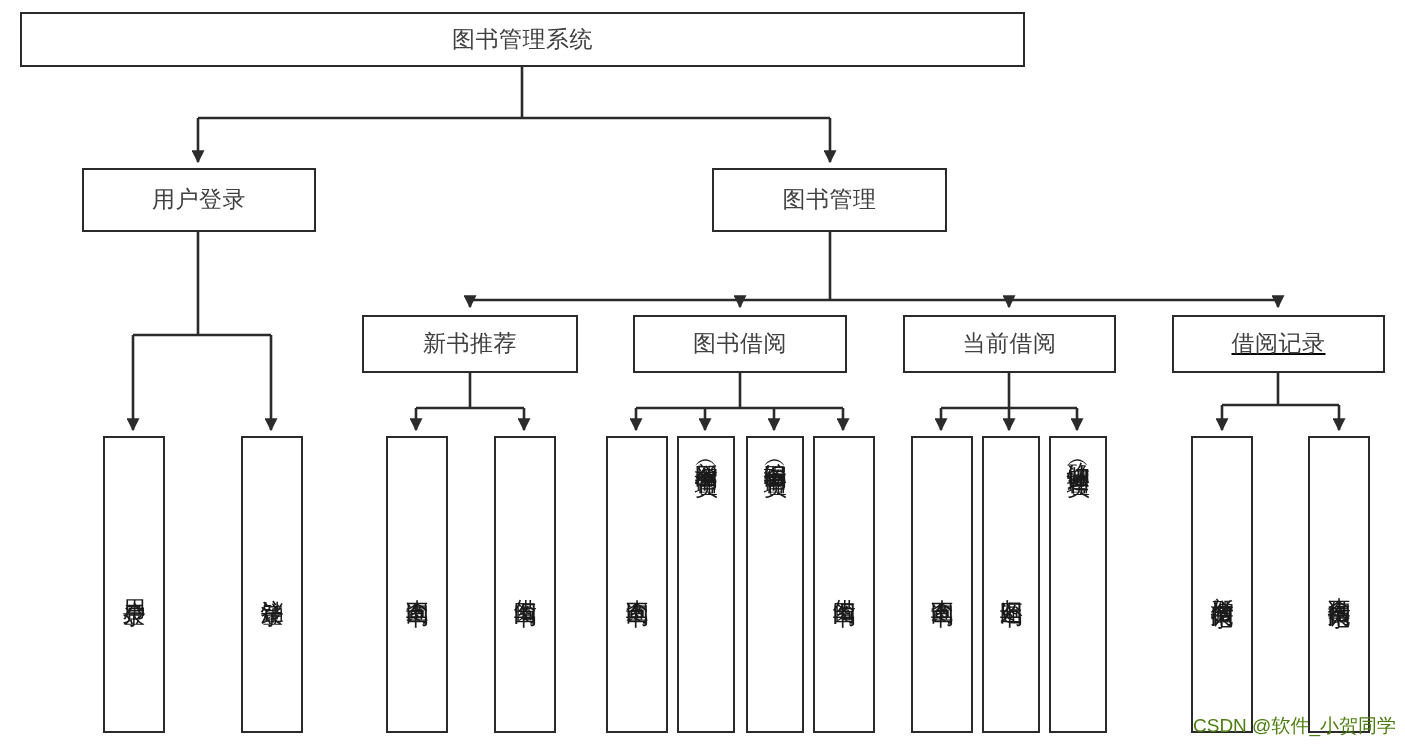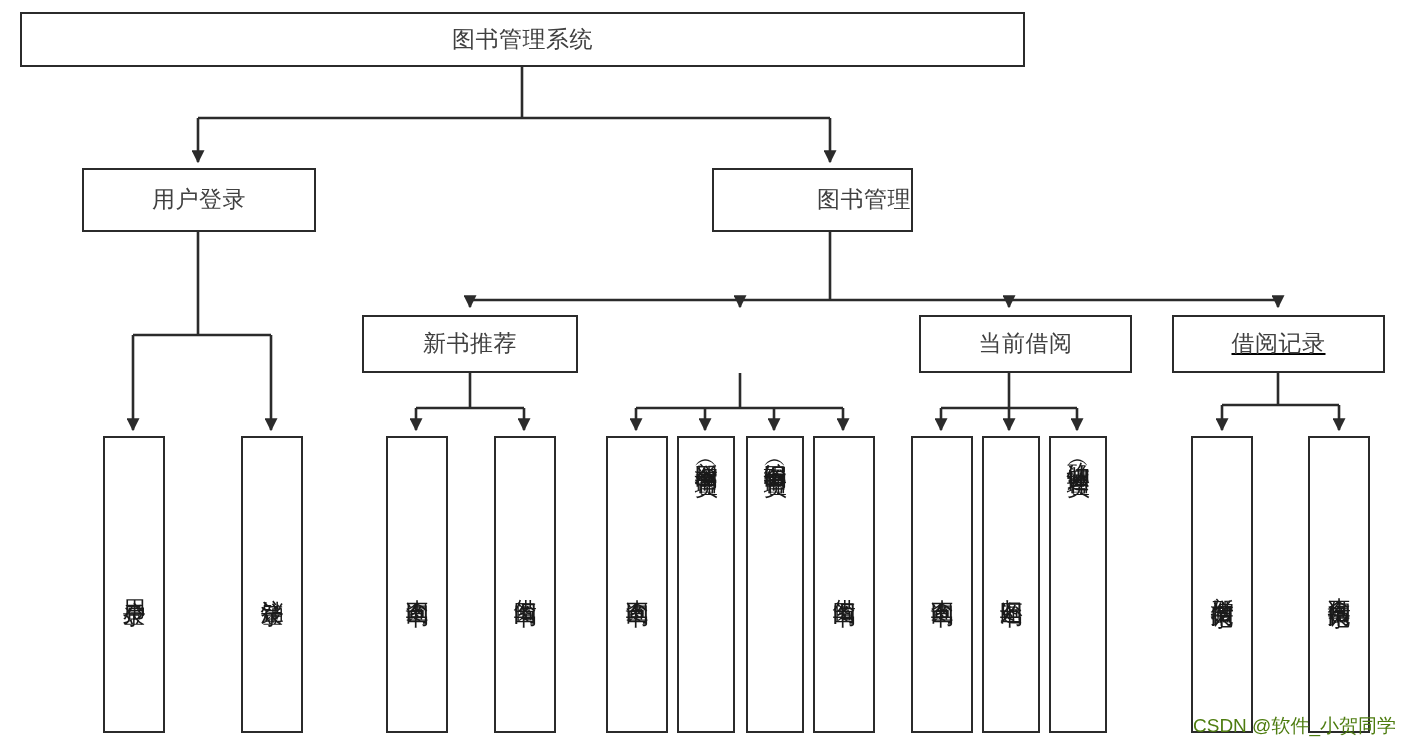--- a/index.html
+++ b/index.html
@@ -119,28 +119,31 @@
     </g>
   </svg>
 
   <div class="node-box" style="left:20px; top:12px; width:1005px; height:55px;">
     <span class="node-label-h">图书管理系统</span>
   </div>
 
   <div class="node-box" style="left:82px; top:168px; width:234px; height:64px;">
     <span class="node-label-h">用户登录</span>
   </div>
-  <div class="node-box" style="left:712px; top:168px; width:201px; height:64px;justify-content:flex-end;">
+  <div class="node-box" style="left:712px; top:168px; width:235px; height:64px;">
     <span class="node-label-h">图书管理</span>
   </div>
 
   <div class="node-box" style="left:362px; top:315px; width:216px; height:58px;">
     <span class="node-label-h">新书推荐</span>
   </div>
-  <div class="node-box" style="left:903px; top:315px; width:213px; height:58px;margin-left:16px;">
+  <div class="node-box" style="left:633px; top:315px; width:214px; height:58px;">
+    <span class="node-label-h">图书借阅</span>
+  </div>
+  <div class="node-box" style="left:903px; top:315px; width:213px; height:58px;">
     <span class="node-label-h">当前借阅</span>
   </div>
   <div class="node-box" style="left:1172px; top:315px; width:213px; height:58px;text-decoration:underline;">
     <span class="node-label-h">借阅记录</span>
   </div>
 
   <div class="node-box leaf-box" style="left:103px; top:436px; width:62px; height:297px;">
     <span class="node-label-v">用户登录</span>
   </div>
   <div class="node-box leaf-box" style="left:241px; top:436px; width:62px; height:297px;">

